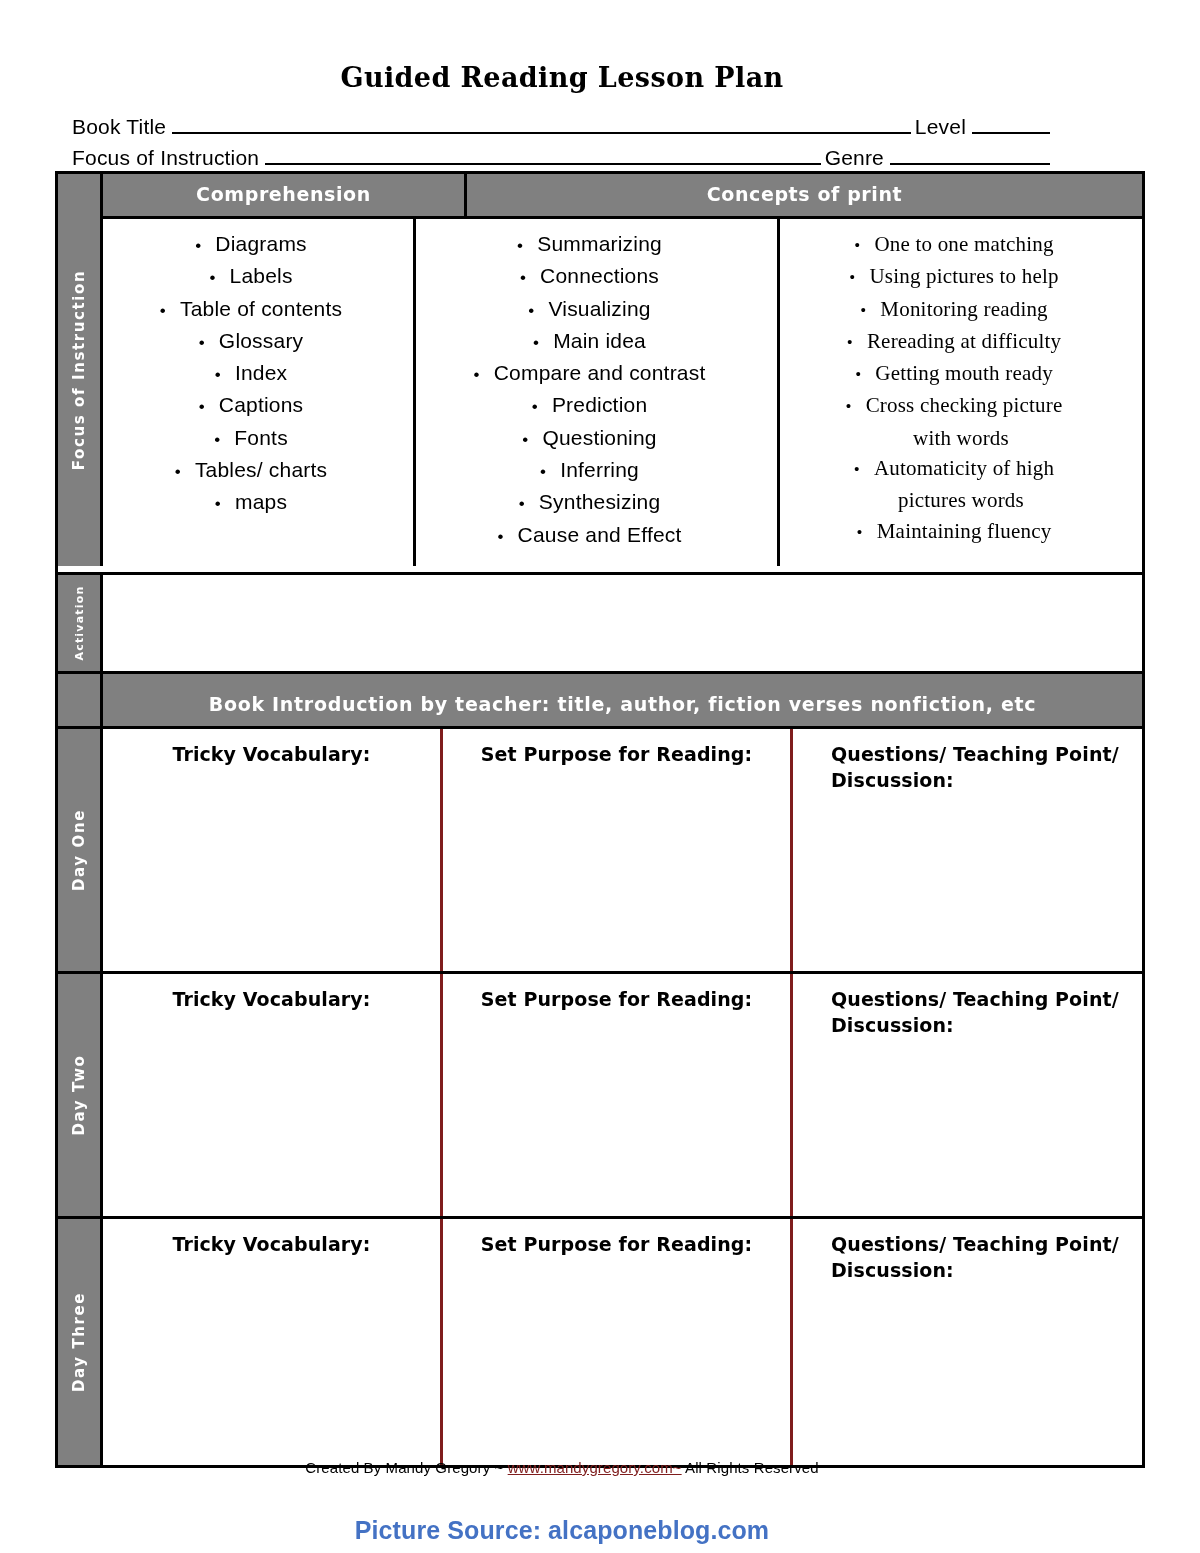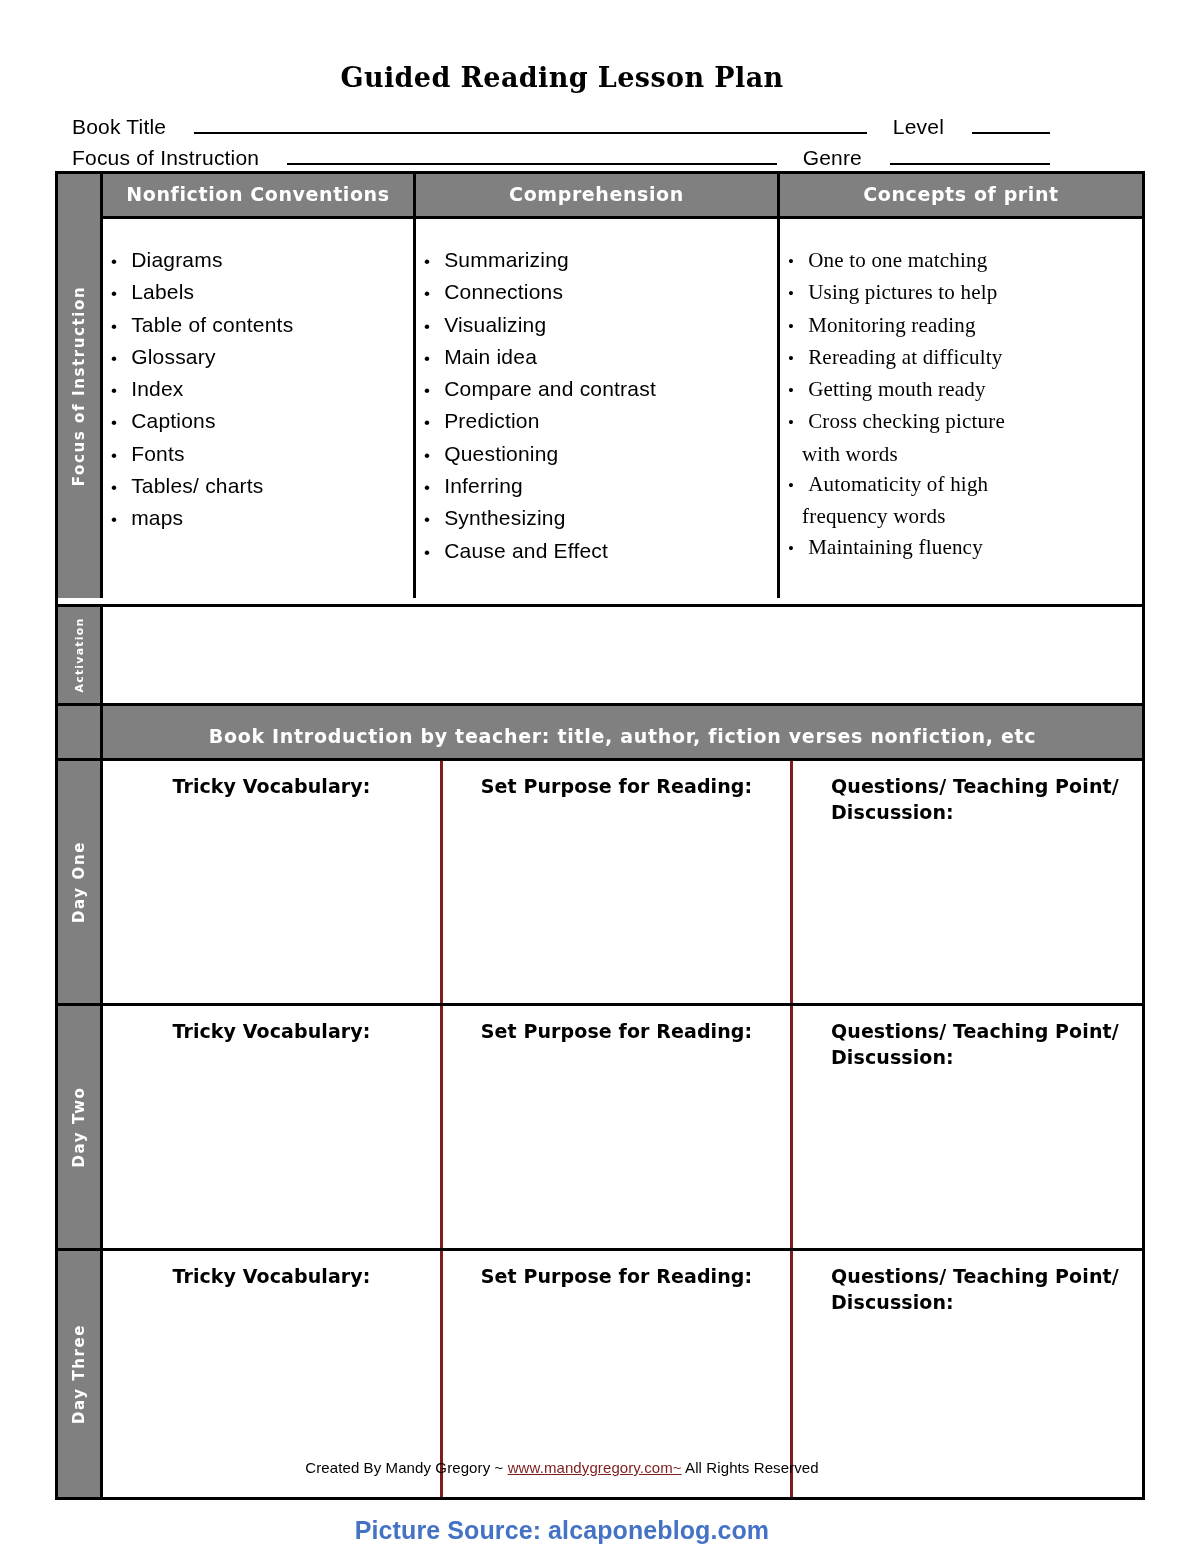--- a/index.html
+++ b/index.html
@@ -37,21 +37,20 @@
   .hdr-lines {
     padding: 20px 70px 0 72px;
     font-size: 21px;
     line-height: 31px;
     letter-spacing: 0.2px;
     white-space: nowrap;
   }
   .hdr-row {
     display: flex;
     align-items: baseline;
-    gap: 22px;
   }
   .hdr-label { flex: 0 0 auto; }
   .hdr-rule {
     flex: 1 1 auto;
     border-bottom: 2px solid #000;
     margin: 0 4px 5px 6px;
     height: 0;
   }
   .hdr-rule.short { flex: 0 0 78px; }
   .hdr-rule.short2 { flex: 0 0 160px; }
@@ -122,22 +121,23 @@
     min-height: 330px;
   }
   .body-cell:last-child { border-right: 0; font-family: Liberation Serif, serif; }
 
   .col-a { flex: 0 0 313px; }
   .col-b { flex: 0 0 364px; }
   .col-c { flex: 1 1 auto; }
 
   ul.bullets {
     list-style: none;
-    margin: 16px;
+    margin: 0;
     padding: 0;
+    text-align: center;
     font-size: 21px;
     line-height: 30.3px;
     letter-spacing: 0.2px;
   }
   ul.bullets li { position: relative; }
   ul.bullets li.b::before {
     content: "\2022";
     font-size: 17px;
     position: relative;
     left: -14px;
@@ -260,21 +260,20 @@
   </div>
 
   <div class="grid">
 
     <div class="band">
       <div class="sidelabel">
         <span>Focus of Instruction</span>
       </div>
       <div class="focus-block">
         <div class="head-row">
-          <div class="head-cell col-a">Nonfiction Conventions</div>
           <div class="head-cell col-b">Comprehension</div>
           <div class="head-cell col-c">Concepts of print</div>
         </div>
         <div class="body-row">
           <div class="body-cell col-a">
             <ul class="bullets">
                 <li class="b">Diagrams</li>
                 <li class="b">Labels</li>
                 <li class="b">Table of contents</li>
                 <li class="b">Glossary</li>
@@ -302,21 +301,21 @@
           <div class="body-cell col-c">
             <ul class="bullets">
                 <li class="b">One to one matching</li>
                 <li class="b">Using pictures to help</li>
                 <li class="b">Monitoring reading</li>
                 <li class="b">Rereading at difficulty</li>
                 <li class="b">Getting mouth ready</li>
                 <li class="b">Cross checking picture</li>
                 <li class="cont">with words</li>
                 <li class="b">Automaticity of high</li>
-                <li class="cont">frequency words</li>
+                <li class="cont">pictures words</li>
                 <li class="b">Maintaining fluency</li>
               </ul>
           </div>
         </div>
       </div>
     </div>
 
     <div class="gap"></div>
 
     <div class="activation-wrap">

